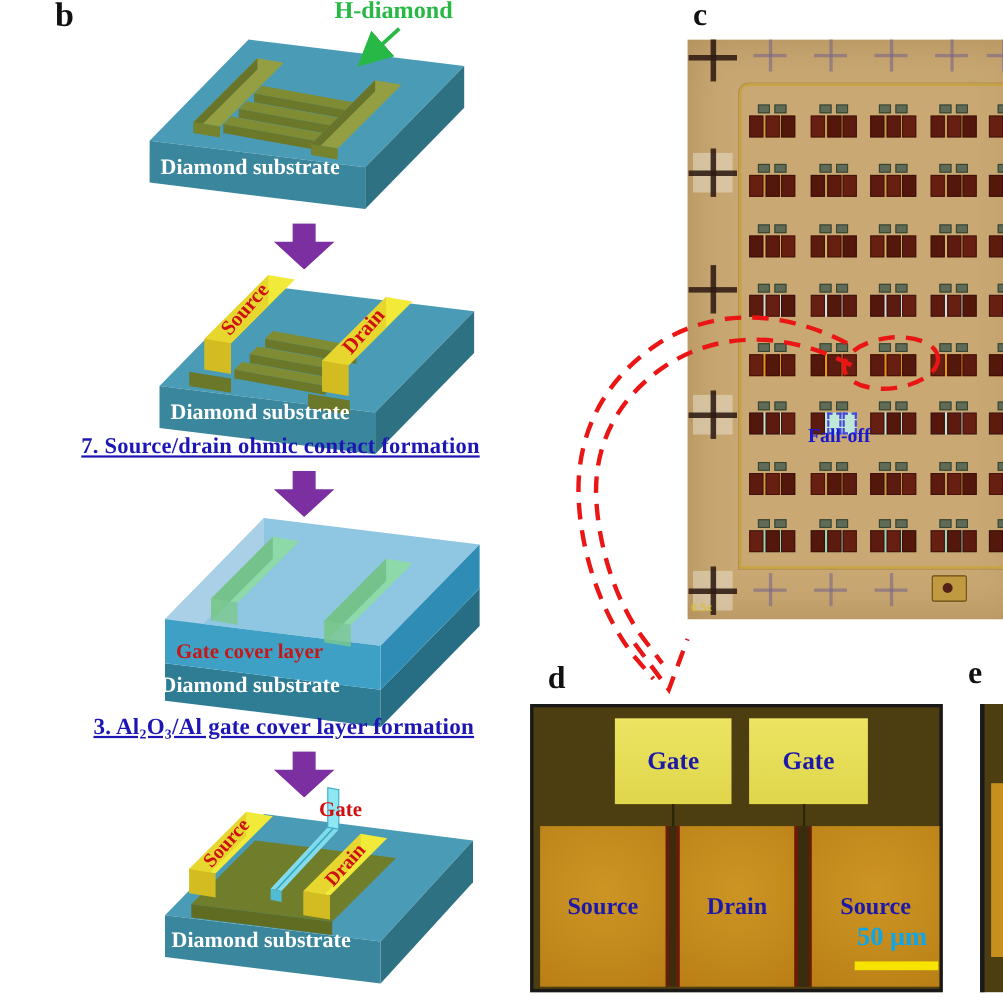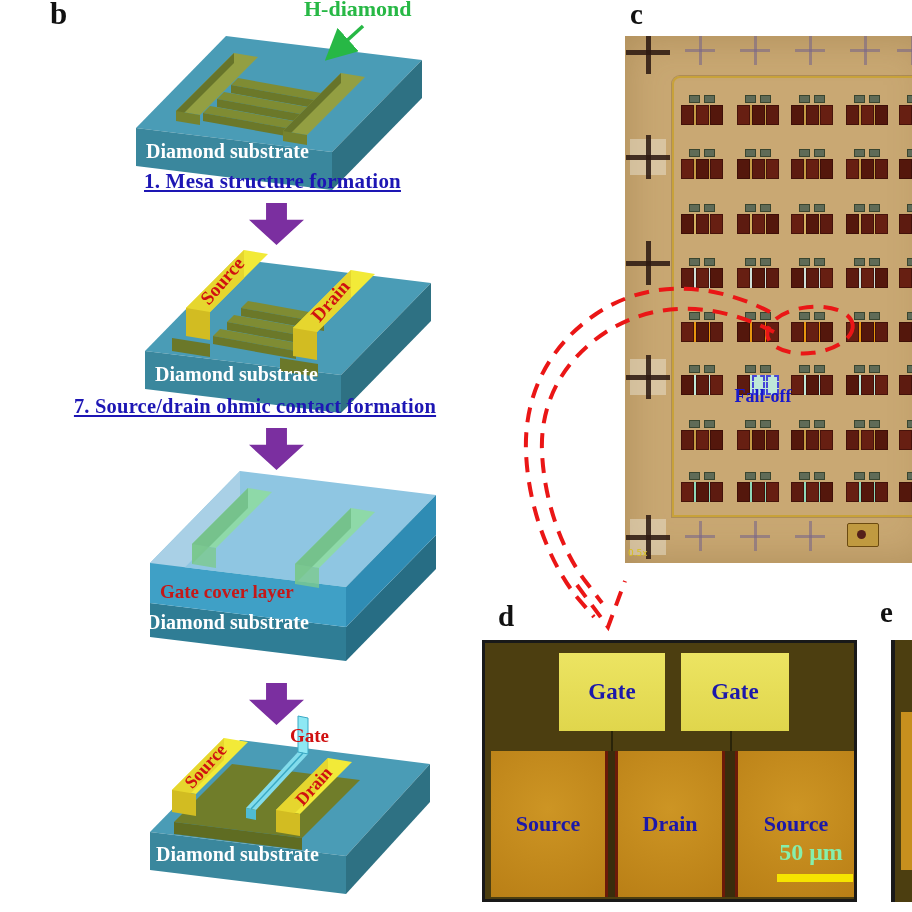--- a/index.html
+++ b/index.html
@@ -32,21 +32,21 @@
   
   .micro-d{position:absolute;left:482px;top:640px;width:375px;height:262px;background:#4c3e10;
       border:3px solid #191919;box-sizing:border-box;}
   .gatepad{position:absolute;top:10px;height:78px;background:linear-gradient(#ece462,#e0d64c);
       display:flex;align-items:center;justify-content:center;font-weight:bold;font-size:23px;color:#1c18aa;}
   .bigpad{position:absolute;top:108px;height:146px;background:radial-gradient(circle at 50% 40%,#cd9524,#b97f16);
       display:flex;align-items:center;justify-content:center;font-weight:bold;font-size:22px;color:#1c18aa;}
   .gapstripe{position:absolute;top:108px;height:146px;}
   .finger{position:absolute;top:88px;width:2px;height:22px;background:#2a2409;}
   .scaletext{position:absolute;left:284px;top:196px;width:84px;text-align:center;
-      font-weight:bold;font-size:24px;color:#86efac;}
+      font-weight:bold;font-size:24px;color:#0ea5e9;}
   .scalebar{position:absolute;left:292px;top:231px;width:76px;height:8px;background:#f6e400;}
   
   .micro-e{position:absolute;left:891px;top:640px;width:21px;height:262px;background:#4c3e10;
       border-left:4px solid #1a1a1a;box-sizing:border-box;}
   .micro-e-inner{position:absolute;left:6px;top:72px;width:11px;height:158px;background:#c78f1e;}
   svg text{font-family:"Liberation Serif","DejaVu Serif",serif;}
 </style>
 </head>
 <body>
 
@@ -73,21 +73,20 @@
     <polygon points="103,93 186,108 186,116 103,101" fill="#6b7829"></polygon>
     <polygon points="76,91 134,33 158,37 100,95" fill="#939f42"></polygon>
     <polygon points="76,91 134,33 134,43 76,101" fill="#67742a"></polygon>
     <polygon points="76,91 100,95 100,105 76,101" fill="#75822e"></polygon>
     <polygon points="183,111 241,53 265,57 207,115" fill="#939f42"></polygon>
     <polygon points="183,111 241,53 241,63 183,121" fill="#67742a"></polygon>
     <polygon points="183,111 207,115 207,125 183,121" fill="#75822e"></polygon>
     <line x1="263" y1="6" x2="230" y2="36" stroke="#27b845" stroke-width="3.5" marker-end="url(#garrow)"></line>
     <text x="46" y="138" font-size="20" font-weight="bold" fill="#ffffff">Diamond substrate</text>
   </svg>
-  <div class="caption" style="left:100px;top:169px;width:345px;">1. Mesa structure formation</div>
 
   <div class="proc-arrow" style="left:249px;top:203px;"></div>
 
   <svg class="abs" style="left:110px;top:245px;" width="350" height="182" viewBox="0 0 350 182">
     <polygon points="35,106 125,14 321,38 231,130" fill="#4a9cb6"></polygon>
     <polygon points="231,130 321,38 321,76 231,168" fill="#2e7183"></polygon>
     <polygon points="35,106 231,130 231,168 35,144" fill="#3a879d"></polygon>
     <polygon points="131,63 214,78 221,71 138,56" fill="#7f8c33"></polygon>
     <polygon points="131,63 214,78 214,86 131,71" fill="#6b7829"></polygon>
     <polygon points="117,77 200,92 207,85 124,70" fill="#7f8c33"></polygon>
@@ -123,20 +122,21 @@
 
     <polygon points="74,76 130,20 154,24 98,80" fill="#8edc9e" fill-opacity="0.85"></polygon>
     <polygon points="74,76 130,20 130,40 74,96" fill="#6fbc84" fill-opacity="0.8"></polygon>
     <polygon points="74,76 98,80 98,100 74,96" fill="#7cc98e" fill-opacity="0.8"></polygon>
     <polygon points="177,96 233,40 257,44 201,100" fill="#8edc9e" fill-opacity="0.85"></polygon>
     <polygon points="177,96 233,40 233,60 177,116" fill="#6fbc84" fill-opacity="0.8"></polygon>
     <polygon points="177,96 201,100 201,120 177,116" fill="#7cc98e" fill-opacity="0.8"></polygon>
     <text x="42" y="130" font-size="19" font-weight="bold" fill="#c41818">Gate cover layer</text>
     <text x="28" y="161" font-size="20" font-weight="bold" fill="#ffffff">Diamond substrate</text>
   </svg>
+  <div class="caption" style="left:62px;top:648px;width:392px;">3. Al₂O₃/Al gate cover layer formation</div>
 
   <div class="proc-arrow" style="left:249px;top:683px;"></div>
 
   <svg class="abs" style="left:128px;top:710px;" width="345" height="196" viewBox="0 0 345 196">
     <polygon points="22,122 112,30 302,54 218,146" fill="#4a9cb6"></polygon>
     <polygon points="218,146 302,54 302,92 218,184" fill="#2e7183"></polygon>
     <polygon points="22,122 218,146 218,184 22,160" fill="#3a879d"></polygon>
     <polygon points="46,112 104,54 232,70 174,128" fill="#707d2a"></polygon>
     <polygon points="46,112 174,128 174,140 46,124" fill="#5f6c22"></polygon>
 

